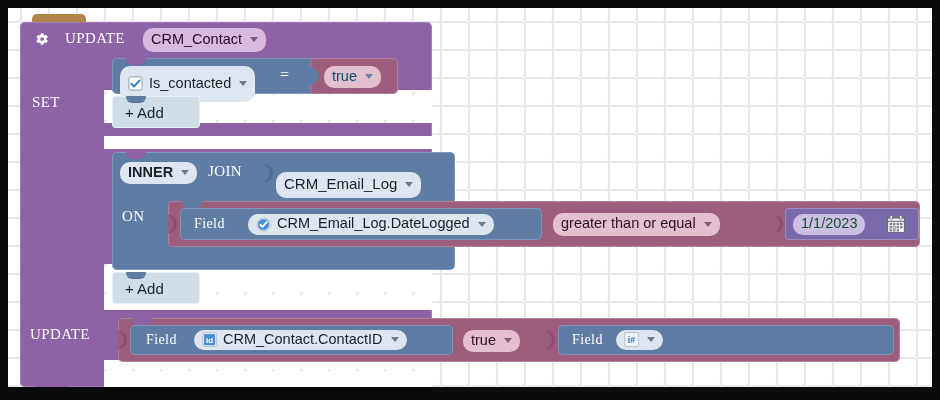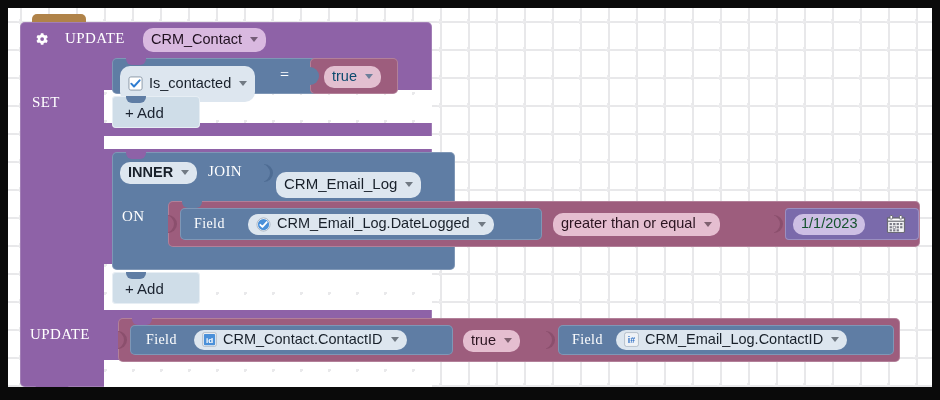--- a/index.html
+++ b/index.html
@@ -339,18 +339,17 @@
     <div class="abs blue-block" style="left:550px; top:317px; width:336px; height:30px;"></div>
     <span class="abs label" style="left:564px; top:324px; font-size:14px;">Field</span>
     <div class="abs chip chip-lightblue" style="left:608px; top:322px; height:20px;">
       <span class="mini-icon">
         <svg viewBox="0 0 16 16" width="15" height="15" aria-hidden="true">
           <rect x="0.8" y="0.8" width="14.4" height="14.4" rx="1.6" fill="#ffffff" stroke="#9aa6b4" stroke-width=".8"></rect>
           <rect x="2" y="2" width="12" height="12" rx="1" fill="#eef2f7"></rect>
           <text x="8" y="12" font-family="Liberation Sans, sans-serif" font-size="9.4" font-weight="bold" fill="#2f6fc4" text-anchor="middle">i#</text>
         </svg>
       </span>
-      <span>CRM_Email_Log.ContactID</span>
       <i class="caret"></i>
     </div>
 
   </div>
 </div>
 
 </body></html>

